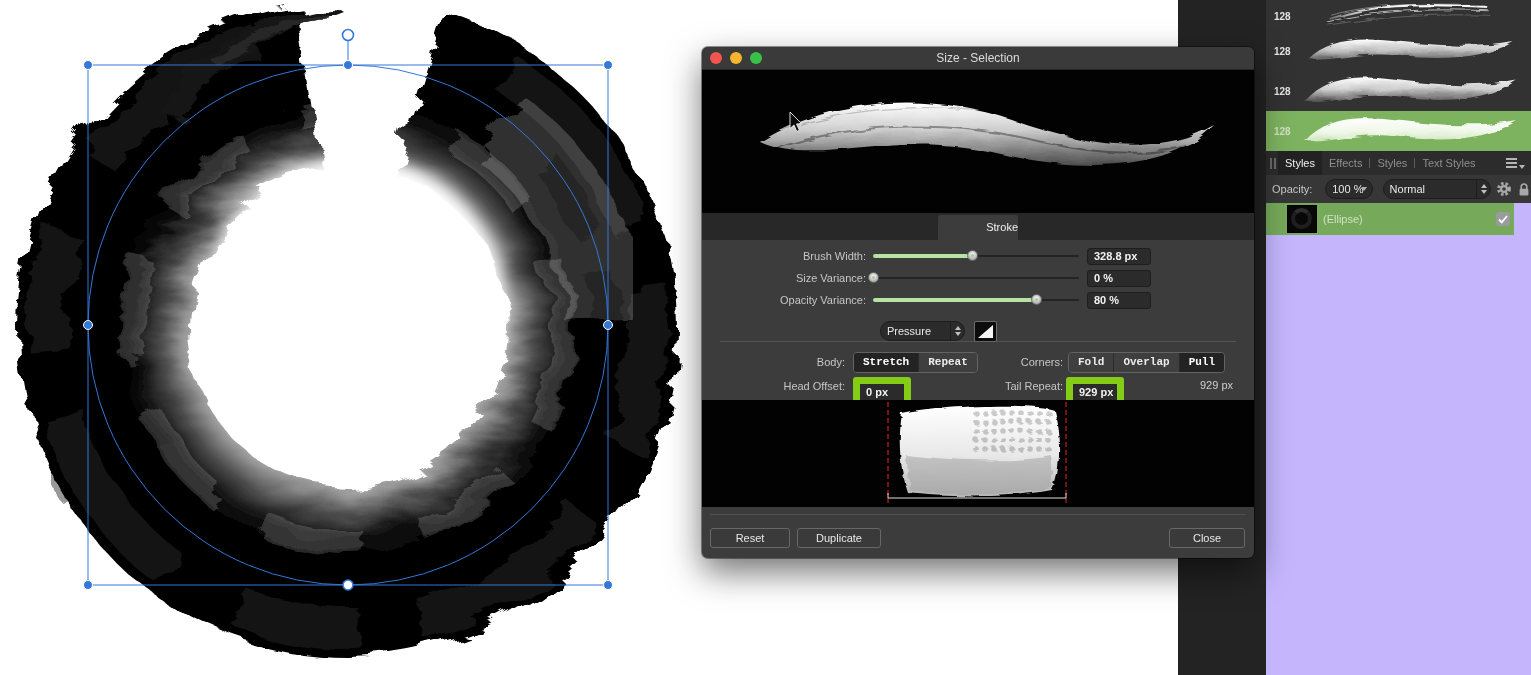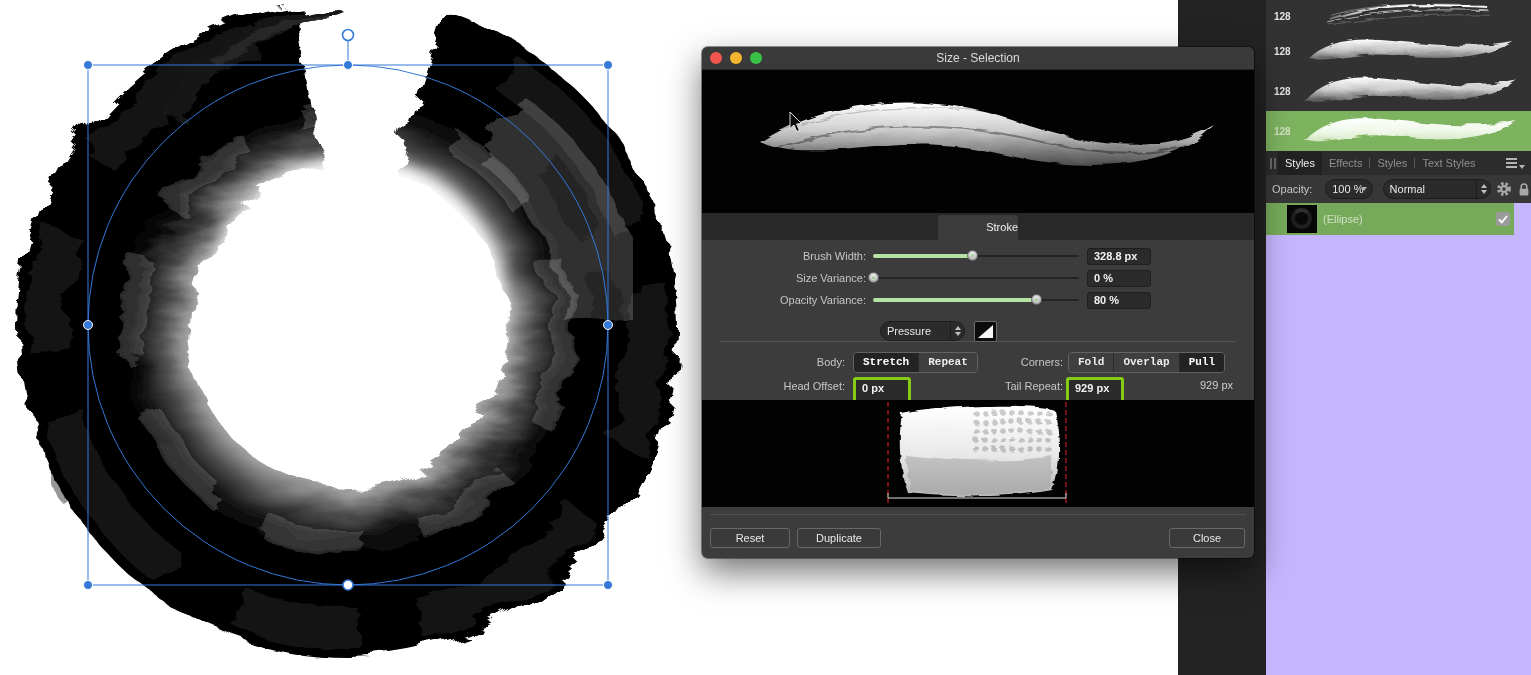--- a/index.html
+++ b/index.html
@@ -102,21 +102,21 @@
 
   .sep { position:absolute; left:18px; right:18px; height:1px; background:#5d5d5d; opacity:.65; }
   .sep1 { top:294px; }
   .body-row { position:absolute; top:305px; left:0; width:100%; height:21px; }
   .row-label { position:absolute; font-size:11px; color:#c6c6c6; text-align:right; }
   .seg { position:absolute; display:inline-flex; height:21px; border:1px solid #636363; border-radius:4px; overflow:hidden;font-family:Liberation Mono, monospace; }
   .seg-btn { padding:0 9px; font-size:11px; font-weight:bold; color:#ececec; line-height:19px; background:#3f3f3f; }
   .seg-btn + .seg-btn { border-left:1px solid #2a2a2a; }
   .seg-btn.sel { background:#232323; color:#ffffff; }
   .offset-row { position:absolute; top:330px; left:0; width:100%; height:19px; }
-  .offset-field { position:absolute; width:58px; height:30px; background:#2b2b2b; border:3px solid #84cc16;
+  .offset-field { position:absolute; width:58px; height:30px; background:#2b2b2b; border:7px solid #84cc16;
                   border-radius:3px; color:#f2f2f2; font-size:11px; font-weight:bold; line-height:16px; padding-left:6px; }
   .tail-readout { position:absolute; right:21px; top:2px; font-size:11px; color:#cfcfcf; }
 
   .preview2 { position:absolute; top:353px; left:0; width:552px; height:107px; background:#020202; overflow:hidden; }
 
   .footer { position:absolute; top:460px; left:0; width:552px; height:51px; }
   .footer .sepf { position:absolute; top:7px; left:8px; right:8px; height:1px; background:#5a5a5a; opacity:.7; }
   .btn { position:absolute; top:21px; height:20px; background:#3a3a3a; border:1px solid #686868; border-radius:3px;
          color:#e8e8e8; font-size:11px; text-align:center; line-height:18px; }
   .btn-reset { left:8px; width:80px; }

